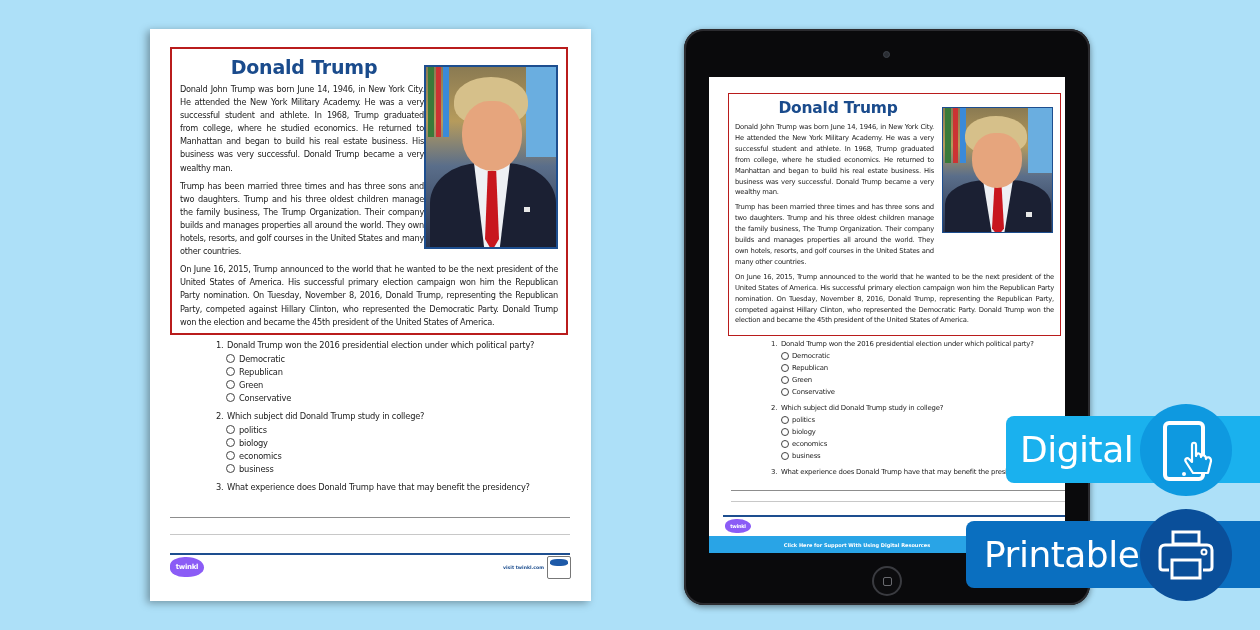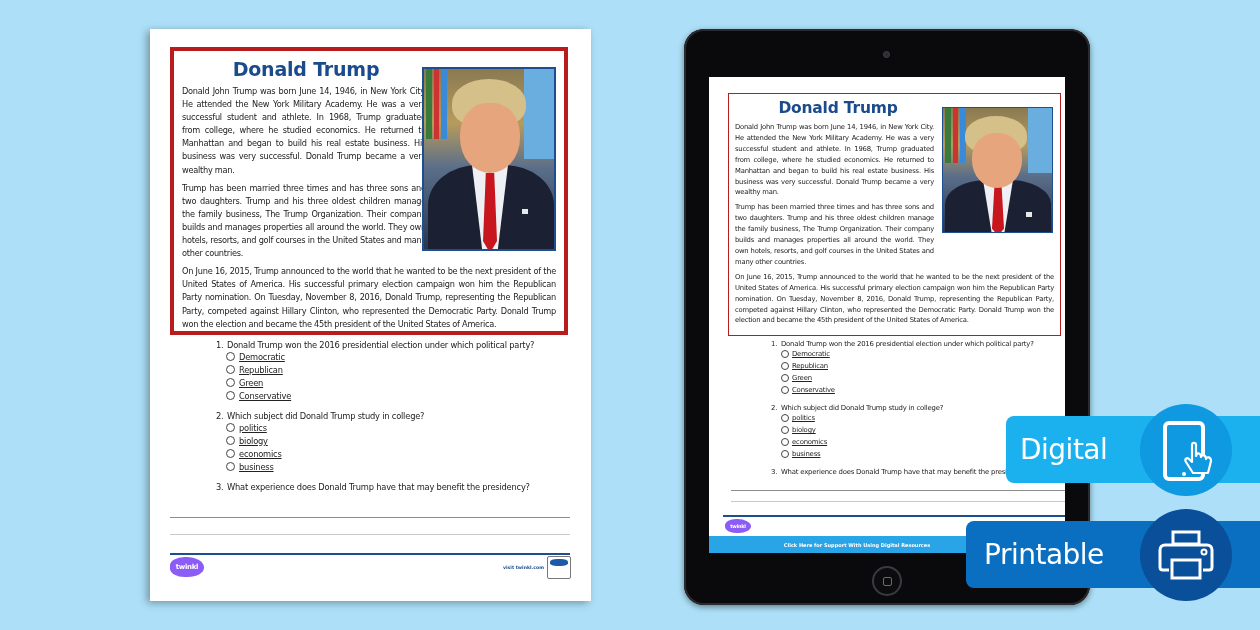--- a/index.html
+++ b/index.html
@@ -6,21 +6,21 @@
   html, body { width: 1260px; height: 630px; overflow: hidden; }
   body { background: #ade0f8; font-family: "DejaVu Sans", sans-serif; position: relative; }
 
   
   .sheet {
     position: absolute; left: 150px; top: 29px; width: 441px; height: 572px;
     background: #fff; box-shadow: -3px 2px 8px rgba(0,0,0,0.35);
   }
   .bio-box {
     position: absolute; left: 20px; top: 18px; width: 398px; height: 288px;
-    border: 4px solid #b91c1c; padding: 6px 8px 4px 8px;
+    border: 2px solid #b91c1c; padding: 6px 8px 4px 8px;
   }
   .title { color: #1a4b8c; font-family: "DejaVu Sans", sans-serif; font-weight: bold;
     font-size: 19px; text-align: center; width: 248px; margin: 1px 0 5px 0; letter-spacing: -0.2px; }
   .para { font-family: "DejaVu Sans", sans-serif; font-size: 8.2px; line-height: 13.1px; color: #222;
     text-align: justify; letter-spacing: -0.25px; }
   .para.narrow { width: 244px; margin-bottom: 5px; }
   .para.wide { width: 100%; }
   .portrait {
     position: absolute; right: 8px; top: 16px; width: 134px; height: 184px;
     border: 2px solid #1d4e8f; overflow: hidden;
@@ -34,21 +34,21 @@
   .photo .face { position: absolute; left: 36px; top: 34px; width: 60px; height: 70px; background: #e6a57d; border-radius: 45% 45% 50% 50%; }
   .photo .suit { position: absolute; left: 4px; top: 96px; width: 126px; height: 100px; background: #1b2033; border-radius: 40% 40% 0 0; }
   .photo .shirt { position: absolute; left: 48px; top: 96px; width: 36px; height: 90px; background: #eef0f4; clip-path: polygon(0 0, 100% 0, 70% 100%, 30% 100%); }
   .photo .tie { position: absolute; left: 59px; top: 104px; width: 14px; height: 80px; background: #c8161e; clip-path: polygon(20% 0, 80% 0, 100% 85%, 50% 100%, 0 85%); }
   .photo .pin { position: absolute; left: 98px; top: 140px; width: 6px; height: 5px; background: #e8e8e8; }
 
   .questions { position: absolute; left: 26px; top: 311px; width: 400px; margin-left: 40px; }
   .q { font-family: "DejaVu Sans", sans-serif; font-size: 8.3px; color: #222; letter-spacing: -0.2px; margin-bottom: 2px; }
   .q .num { display: inline-block; width: 11px; }
   .opts { margin-left: 10px; margin-bottom: 7px; }
-  .opt { display: flex; align-items: flex-start; height: 13px; font-size: 8.3px; color: #222; letter-spacing: -0.2px; text-decoration: underline; }
+  .opt { display: flex; align-items: center; height: 13px; font-size: 8.3px; color: #222; letter-spacing: -0.2px; }
   .radio { width: 9px; height: 9px; border: 1px solid #444; border-radius: 50%; margin-right: 4px; background: #fff; flex: none; }
   .answer-line { position: absolute; left: 20px; width: 400px; height: 1px; background: #8d8d8d; }
   .footer-rule { position: absolute; left: 20px; top: 524px; width: 400px; height: 2px; background: #1d4e8f; }
   .logo { position: absolute; background: #8b5cf6; color: #fff; font-weight: bold; font-family: "DejaVu Sans", sans-serif;
     border-radius: 45% 55% 50% 45%; display: flex; align-items: center; justify-content: center; letter-spacing: -0.3px; }
   .visit { position: absolute; font-size: 4.6px; color: #1d4e8f; font-weight: bold; }
   .badge { position: absolute; border: 1px solid #777; border-radius: 2px; background: #fff; }
   .badge .cloud { position: absolute; left: 2px; top: 2px; right: 2px; height: 7px; background: #1d5aa8; border-radius: 40%; }
 
   
@@ -81,21 +81,21 @@
   .screen .radio { width: 8px; height: 8px; margin-right: 3px; }
   .screen .answer-line { left: 22px; width: 334px; }
   .screen .footer-rule { left: 14px; top: 438px; width: 342px; height: 1.5px; }
   .support-bar { position: absolute; left: 0; top: 459px; width: 356px; height: 17px; background: #29a4e6; color: #fff;
     font-size: 5px; font-weight: bold; display: flex; align-items: center; justify-content: center; padding-right: 60px; }
 
   
   .tag { position: absolute; color: #fff; font-family: "DejaVu Sans", sans-serif; display: flex; align-items: center; }
   .tag-digital { left: 1006px; top: 416px; width: 254px; height: 67px; background: #1ab1ee; border-radius: 8px 0 0 8px; }
   .tag-printable { left: 966px; top: 521px; width: 294px; height: 67px; background: #0a6fc0; border-radius: 8px 0 0 8px; }
-  .tag-label { font-size: 28px; letter-spacing: -0.5px; }
+  .tag-label { font-size: 36px; letter-spacing: -0.5px; }
   .tag-digital .tag-label { margin-left: 14px; }
   .tag-printable .tag-label { margin-left: 18px; }
   .tag-circle { position: absolute; border-radius: 50%; display: flex; align-items: center; justify-content: center; }
   .circle-digital { left: 1140px; top: 404px; width: 92px; height: 92px; background: #0e99e0; }
   .circle-printable { left: 1140px; top: 509px; width: 92px; height: 92px; background: #0a4f9a; }
 </style>
 </head>
 <body>
 
 <div class="sheet">

